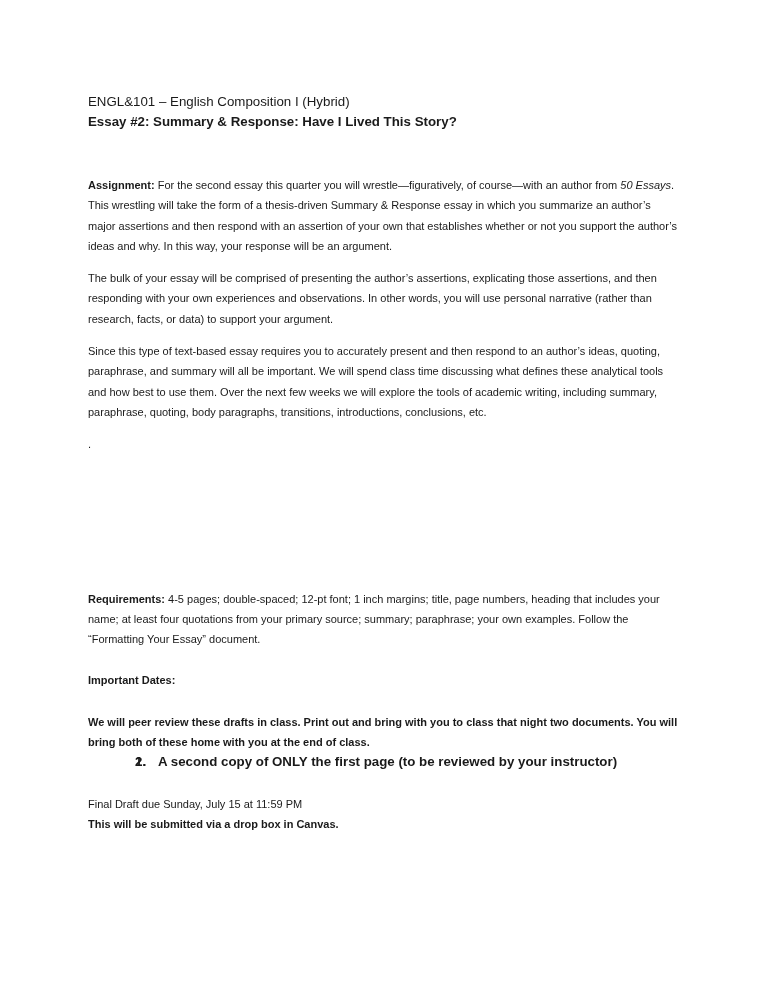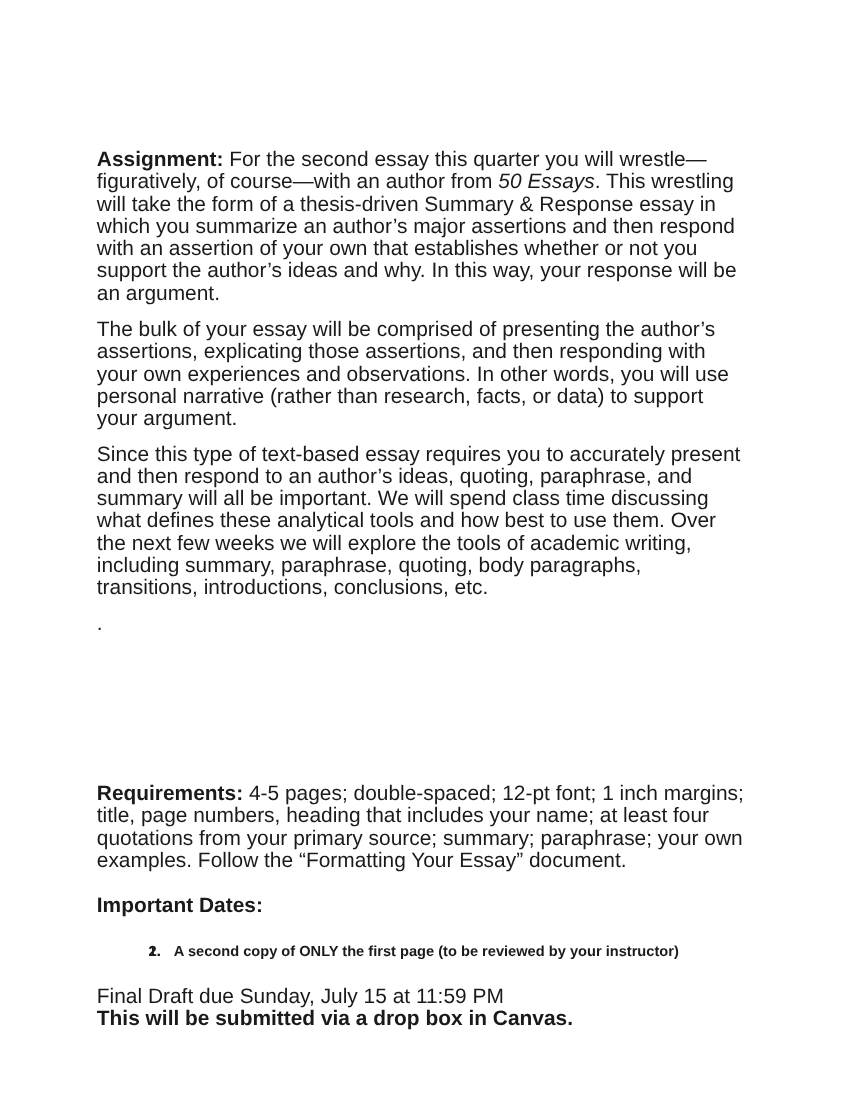--- a/index.html
+++ b/index.html
@@ -20,21 +20,21 @@
     height: 994px;
     background: #ffffff;
     box-sizing: border-box;
     padding: 92px 88px 0 88px;
   }
   .doc {
     width: 592px;
   }
   p {
     margin: 0;
-    font-size: 19px;
+    font-size: 11px;
     line-height: 20.3px;
   }
   .gap-sm { height: 12px; }
   .gap-md { height: 21px; }
   .gap-xl { height: 44px; }
   .gap-xxl { height: 55px; }
   b, .b { font-weight: bold; }
   i, .i { font-style: italic; }
   .hdr-line { font-size: 13.3px; line-height: 19.5px; }
   ol.numlist {
@@ -55,20 +55,22 @@
     top: 0;
     font-weight: bold;
   }
 </style>
 </head>
 <body>
 
 <div class="page">
   <div class="doc">
 
+    <p class="hdr-line">ENGL&amp;101 – English Composition I (Hybrid)</p>
+    <p class="hdr-line b">Essay #2: Summary &amp; Response: Have I Lived This Story?</p>
 
     <div class="gap-xl"></div>
 
     <p><b>Assignment:</b><span> For the second essay this quarter you will wrestle—figuratively, of course—with an author from </span><i>50 Essays</i><span>. This wrestling will take the form of a thesis-driven Summary &amp; Response essay in which you summarize an author’s major assertions and then respond with an assertion of your own that establishes whether or not you support the author’s ideas and why. In this way, your response will be an argument.</span></p>
 
     <div class="gap-sm"></div>
 
     <p>The bulk of your essay will be comprised of presenting the author’s assertions, explicating those assertions, and then responding with your own experiences and observations. In other words, you will use personal narrative (rather than research, facts, or data) to support your argument.</p>
 
     <div class="gap-sm"></div>
@@ -91,20 +93,21 @@
     <div class="gap-xxl"></div>
 
     <p><b>Requirements:</b><span> 4-5 pages; double-spaced; 12-pt font; 1 inch margins; title, page numbers, heading that includes your name; at least four quotations from your primary source; summary; paraphrase; your own examples. Follow the “Formatting Your Essay” document.</span></p>
 
     <div class="gap-md"></div>
 
     <p class="b">Important Dates:</p>
 
     <div class="gap-md"></div>
 
+    <p class="b">We will peer review these drafts in class. Print out and bring with you to class that night two documents. You will bring both of these home with you at the end of class.</p>
 
     <ol class="numlist">
       <li><span class="num">1.</span></li>
       <li><span class="num">2.</span><span>A second copy of ONLY the first page (to be reviewed by your instructor)</span></li>
     </ol>
 
     <div class="gap-md"></div>
 
     <p>Final Draft due Sunday, July 15 at 11:59 PM</p>
     <p class="b">This will be submitted via a drop box in Canvas.</p>

